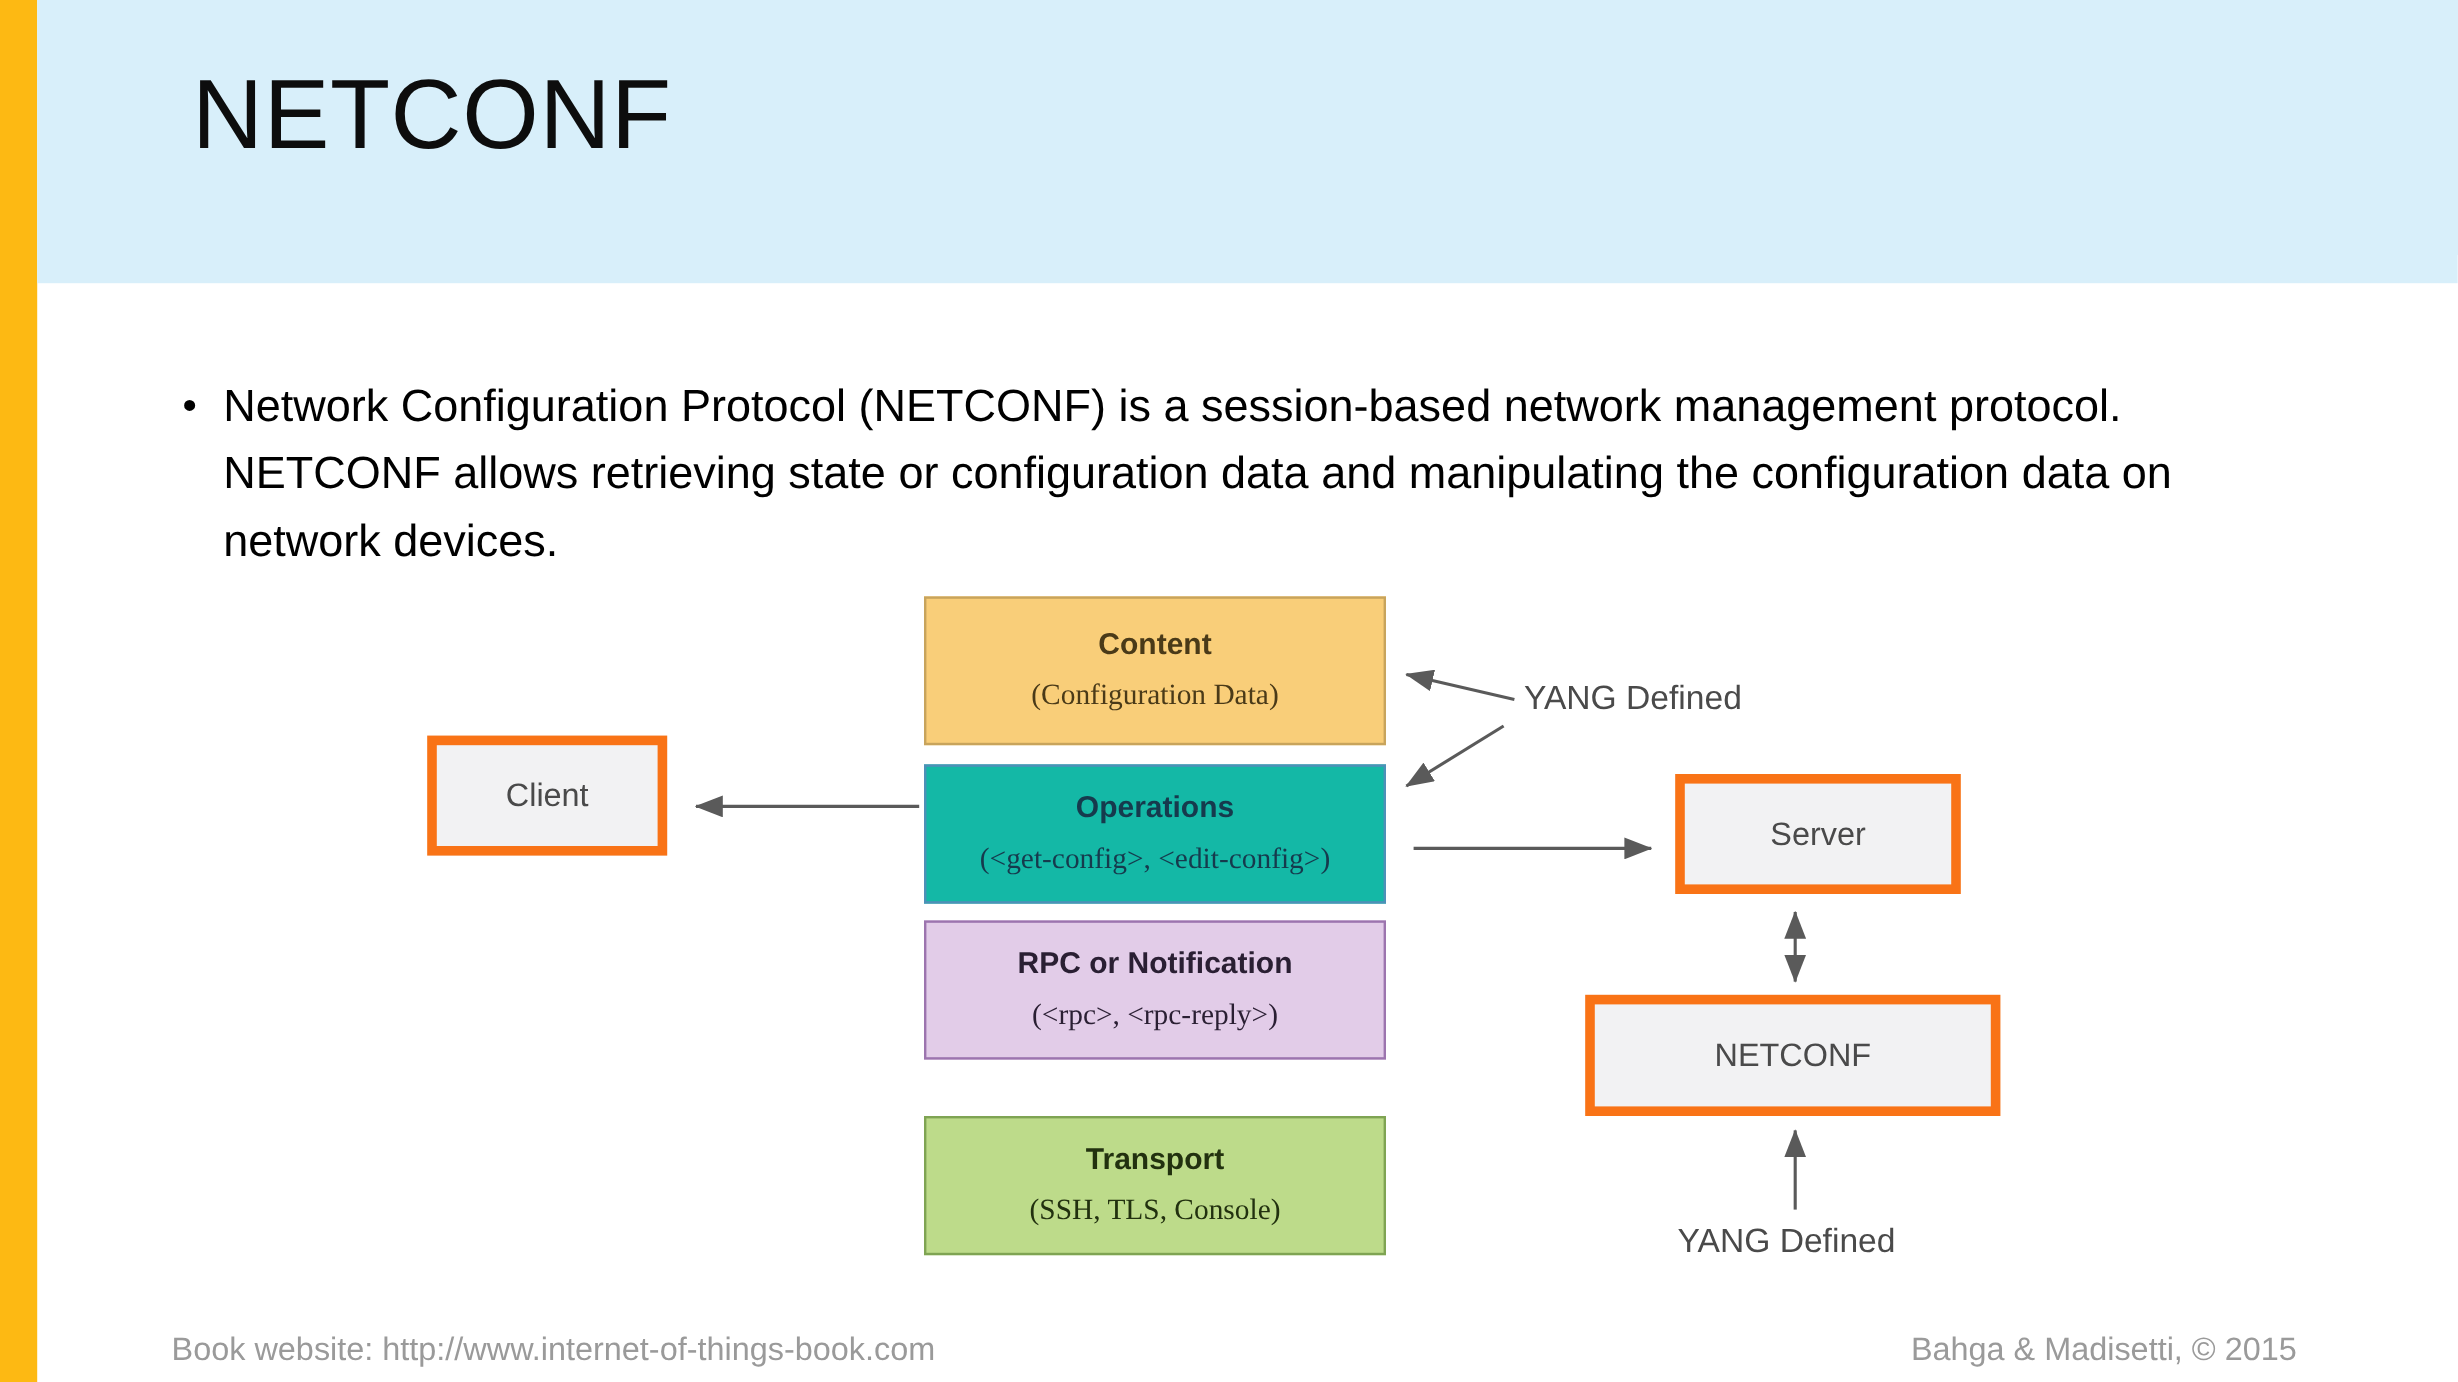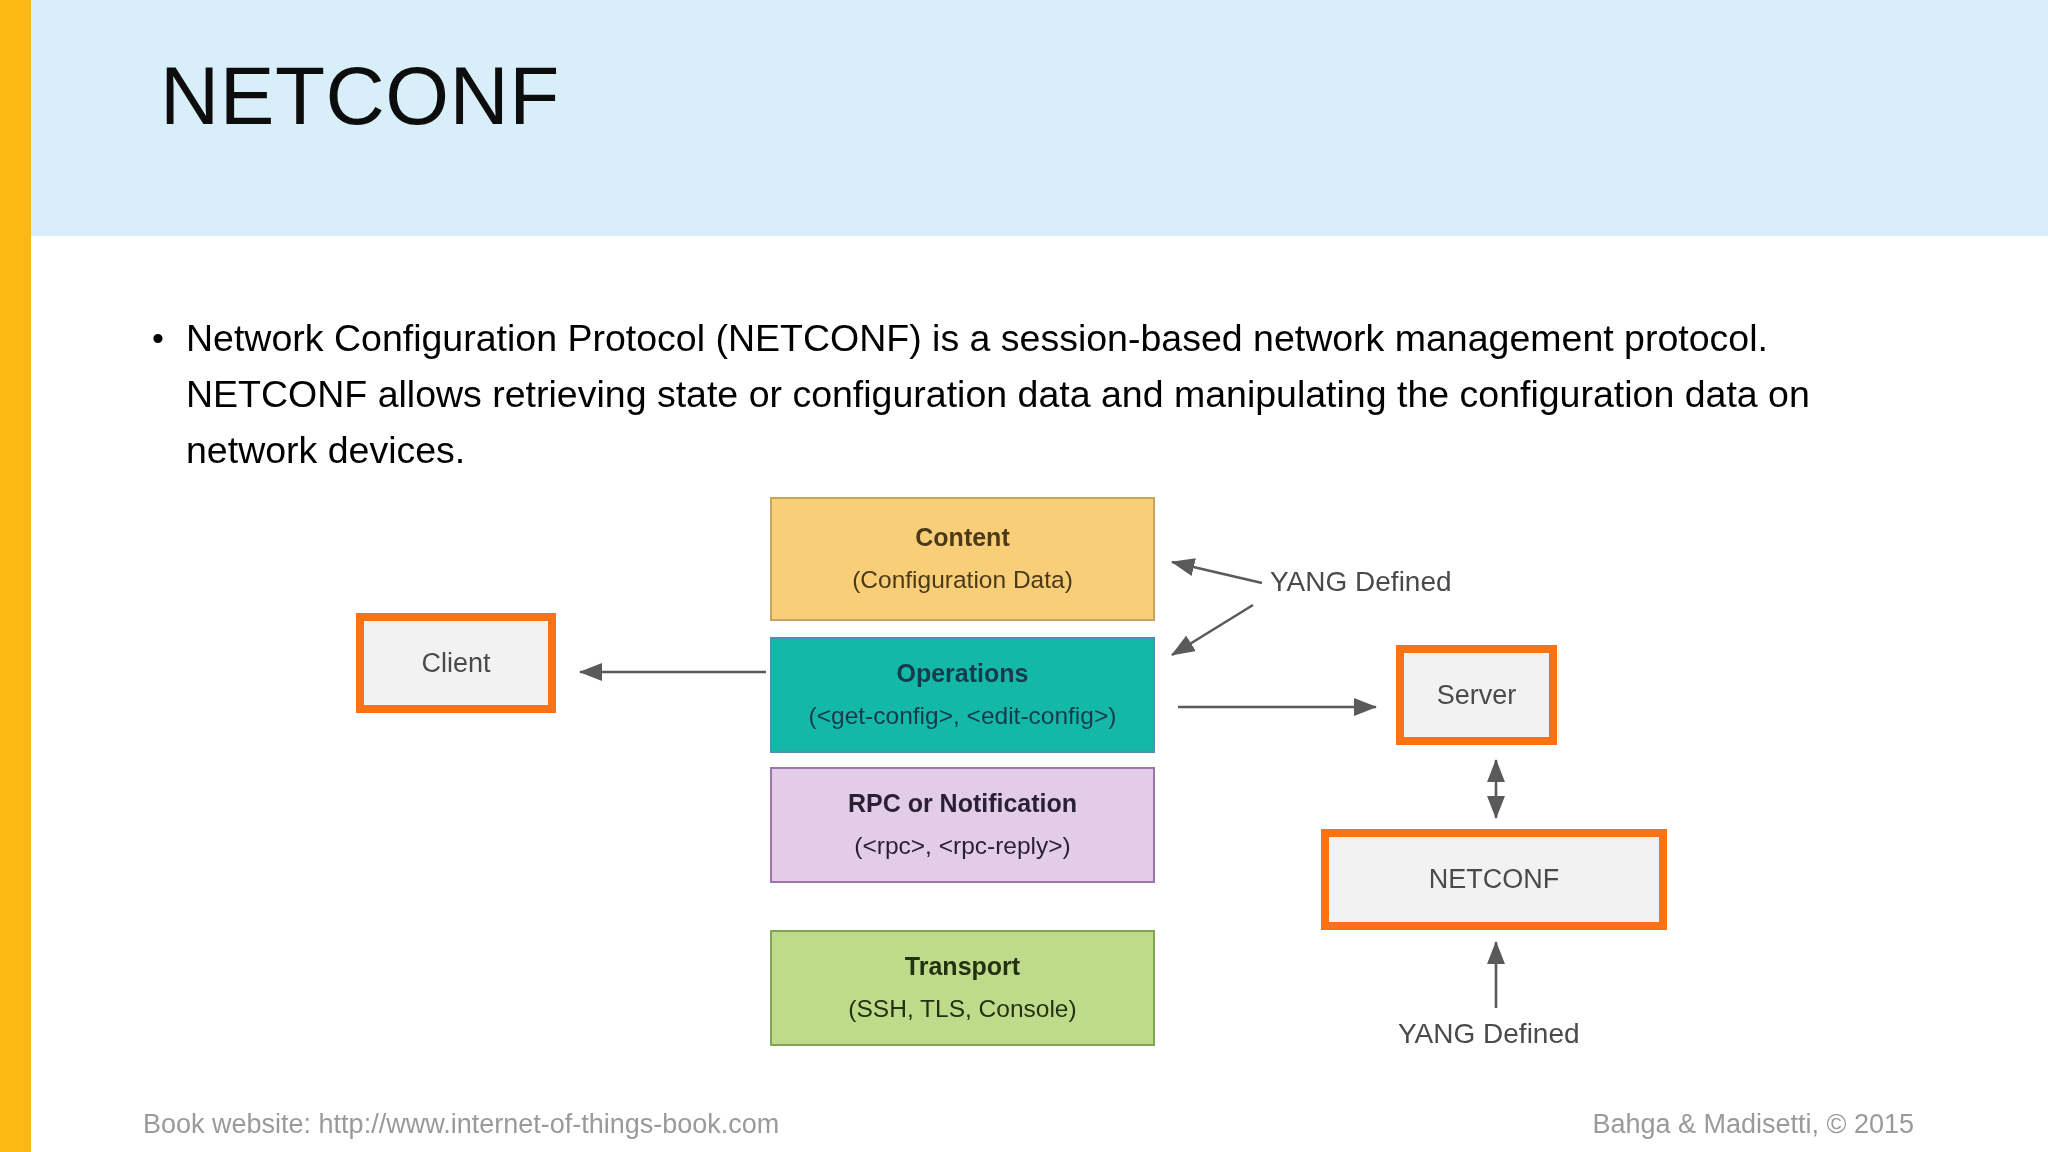--- a/index.html
+++ b/index.html
@@ -94,21 +94,21 @@
     font-weight: bold;
     line-height: 1.25;
     font-family: "Liberation Sans", sans-serif;
     text-align: right;
   }
   .stack-sub {
     font-size: 24.5px;
     font-weight: 400;
     line-height: 1.25;
     margin-top: 12px;
-    font-family: Liberation Sans, sans-serif;
+    font-family: Liberation Serif, serif;
   }
 
   #box-content  { left: 770px; top: 497px;  width: 385px; height: 124px;
                   background: #F9CE79; border-color: #C8A45C; }
   #box-content .stack-title, #box-content .stack-sub { color: #4a3a18; }
 
   #box-operations { left: 770px; top: 637px; width: 385px; height: 116px;
                   background: #14b8a6; border-color: #4E90B8; }
   #box-operations .stack-title, #box-operations .stack-sub { color: #163a4d; }
 
@@ -128,21 +128,21 @@
     display: flex;
     flex-direction: column;
     align-items: center;
     justify-content: center;
     color: #4a4a4a;
     font-size: 27px;
     line-height: 1.28;
     font-family: "Liberation Sans", sans-serif;
   }
   #box-client { left: 356px; top: 613px; width: 200px; height: 100px; }
-  #box-server { left: 1396px; top: 645px; width: 161px; height: 100px; }
+  #box-server { left: 1396px; top: 645px; width: 238px; height: 100px; }
   #box-datastore { left: 1321px; top: 829px; width: 346px; height: 101px; }
   #box-datastore .ds-line { display: block; }
 
   .diagram-label {
     position: absolute;
     color: #4a4a4a;
     font-size: 28px;
     line-height: 1.2;
     white-space: nowrap;
     font-family: "Liberation Sans", sans-serif;

